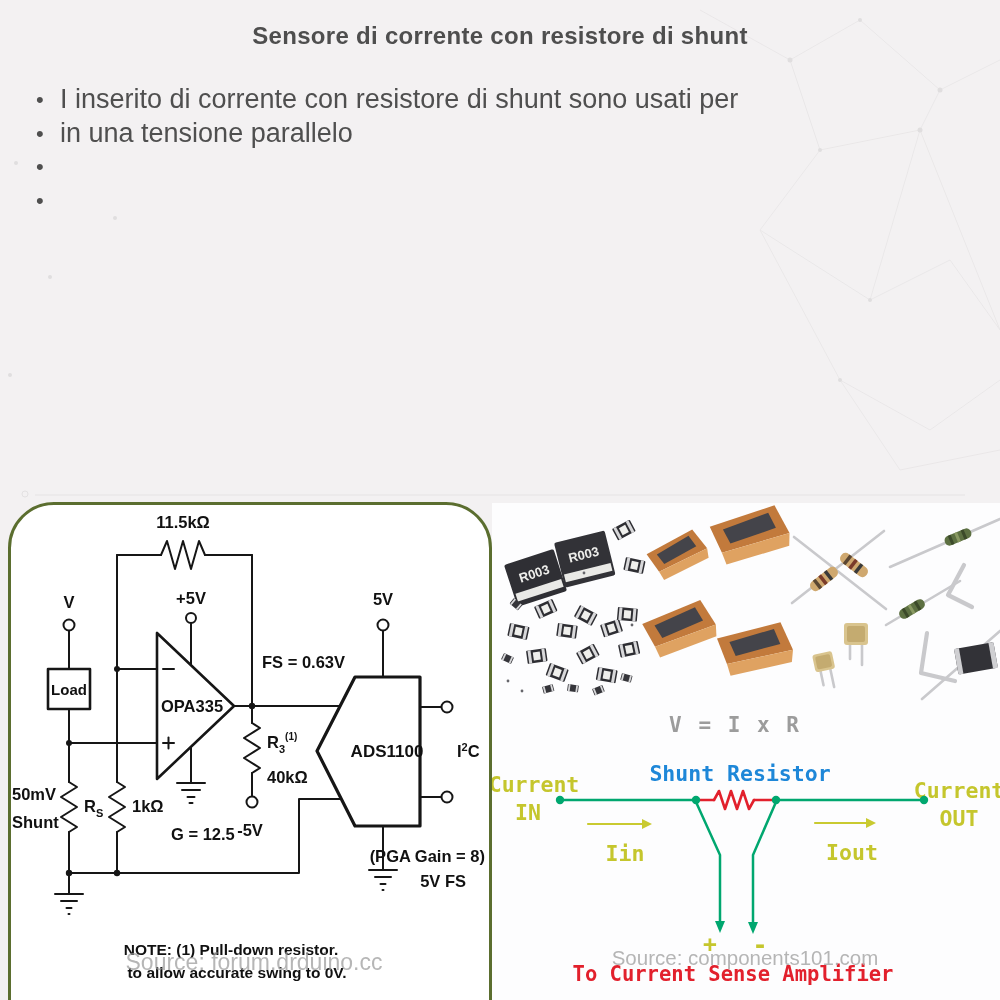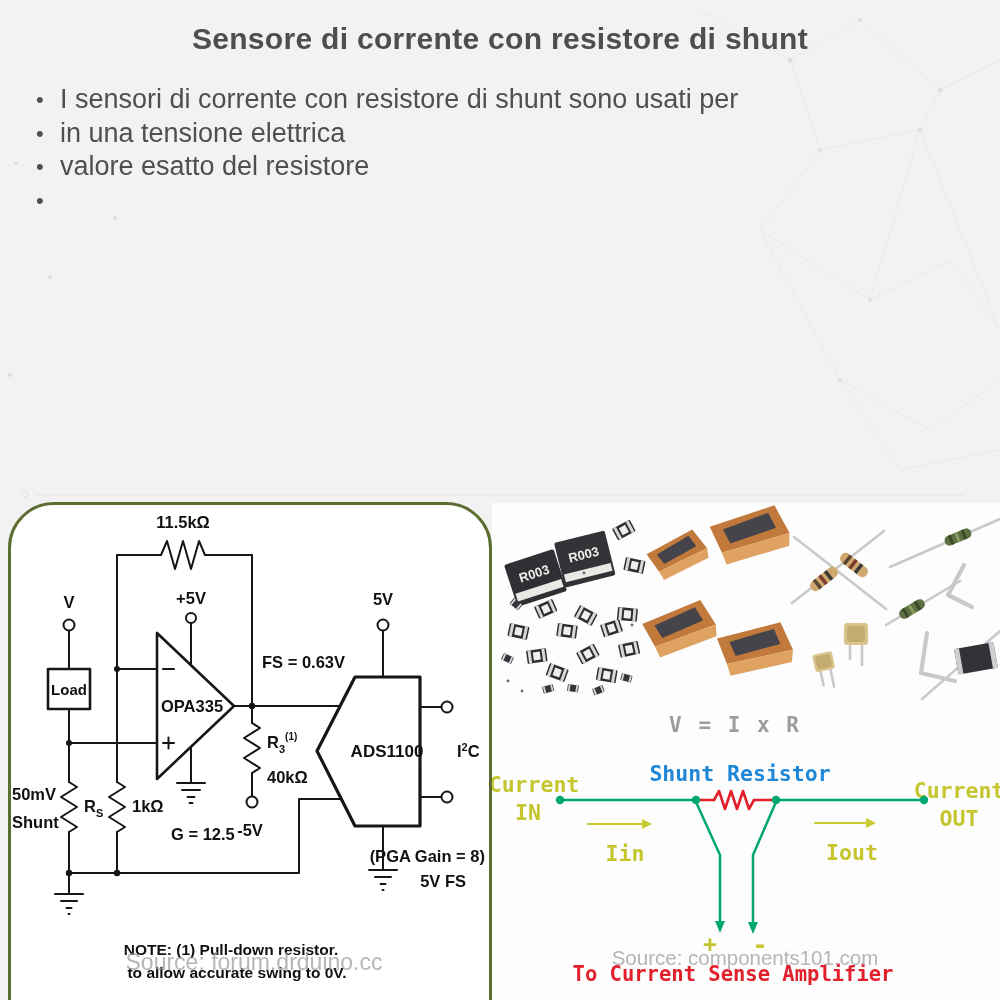--- a/index.html
+++ b/index.html
@@ -4,21 +4,21 @@
 <style>
   html,body{margin:0;padding:0}
   body{
     width:1000px;height:1000px;position:relative;overflow:hidden;
     background:#f3f1f2;
     font-family:"Liberation Sans",sans-serif;
   }
   .bg{position:absolute;inset:0;z-index:0}
   .title{
     position:absolute;top:22px;left:0;width:100%;text-align:center;
-    font-size:30px;font-weight:700;color:#4e4e4e;letter-spacing:.3px;z-index:2;
+    font-size:24px;font-weight:700;color:#4e4e4e;letter-spacing:.3px;z-index:2;
   }
   .bullets{
     position:absolute;top:83px;left:36px;width:930px;z-index:2;
     list-style:none;margin:0;padding:0;
   }
   .bullets li{display:flex;color:#4f4f4f;font-size:27px;line-height:33.5px}
   .bullets .mark{width:24px;flex:none;font-size:22px}
   .bline{display:block}
 
   .panel-left{
@@ -90,33 +90,32 @@
   </g>
   <line x1="35" y1="495" x2="965" y2="495" stroke="#eceaeb" stroke-width="2"></line>
 </svg>
 
 <div class="title">Sensore di corrente con resistore di shunt</div>
 
 <ul class="bullets">
   <li>
     <span class="mark">•</span>
     <span>
-        <span class="bline">I sensori di corrente con resistore di shunt sono usati per</span>
+        <span class="bline">I inserito di corrente con resistore di shunt sono usati per</span>
       </span>
   </li>
   <li>
     <span class="mark">•</span>
     <span>
-        <span class="bline">in una tensione elettrica</span>
+        <span class="bline">in una tensione parallelo</span>
       </span>
   </li>
   <li>
     <span class="mark">•</span>
     <span>
-        <span class="bline">valore esatto del resistore</span>
       </span>
   </li>
   <li>
     <span class="mark">•</span>
   </li>
 </ul>
 
 <div class="panel-left">
 <svg width="478" height="485" viewBox="0 0 478 485">
 

